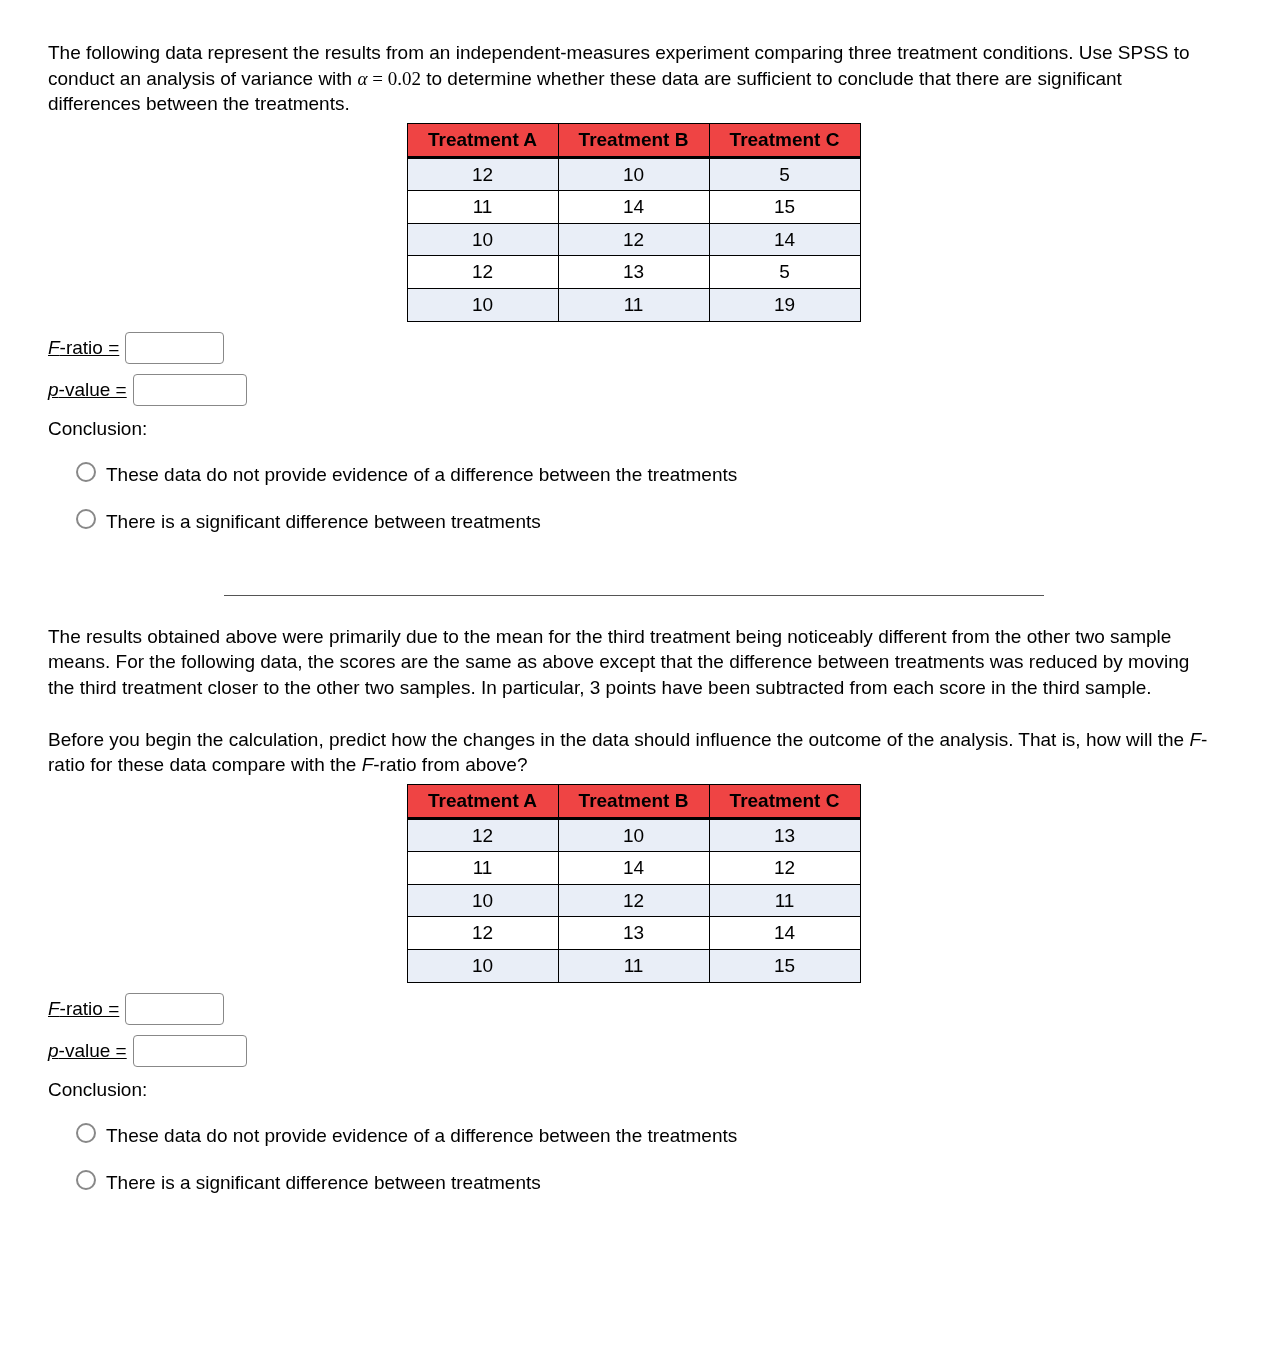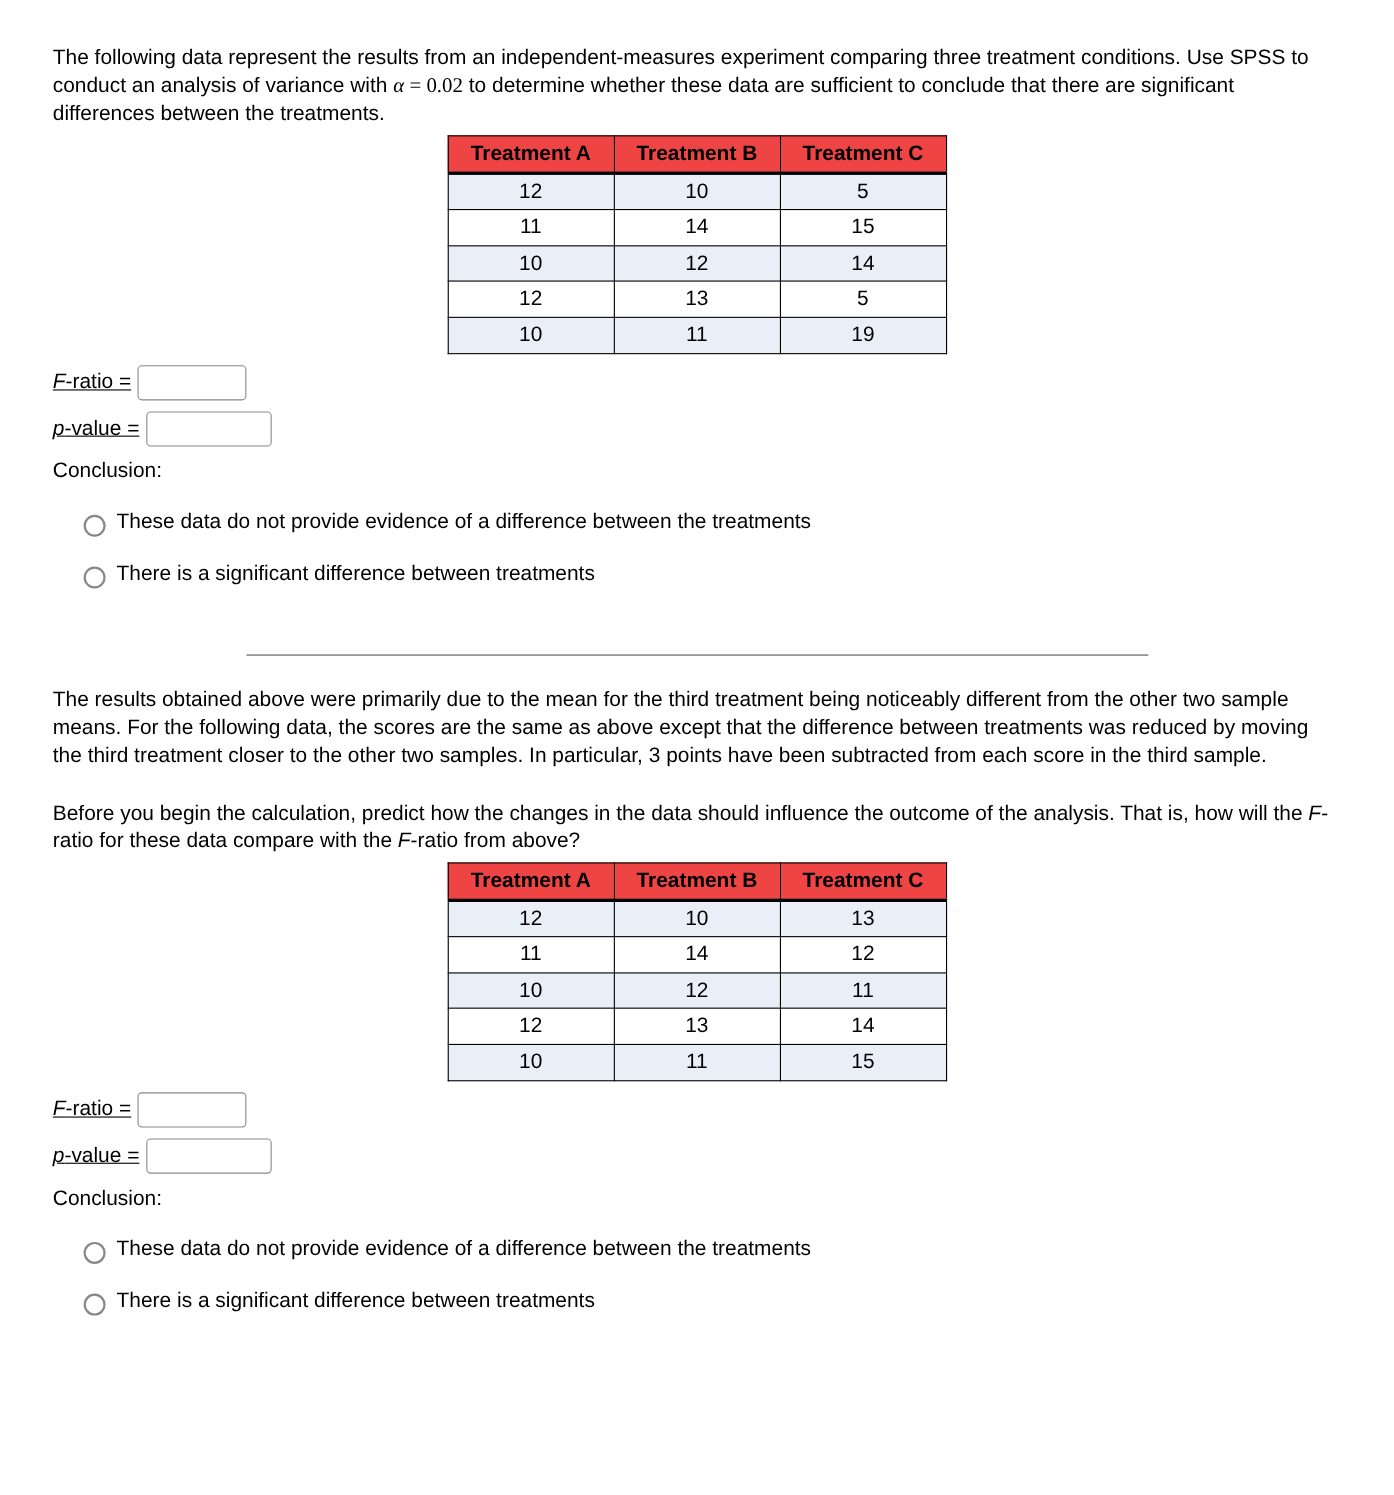--- a/index.html
+++ b/index.html
@@ -65,21 +65,21 @@
     padding: 0 6px;
     font-size: 18px;
   }
   input.box.small { width: 85px; }
   input.box.med { width: 100px; }
   .conclusion-label {
     margin: 8px 0 10px 0;
   }
   .radio-row {
     display: flex;
-    align-items: flex-end;
+    align-items: flex-start;
     margin: 21px 0 6px 28px;
   }
   .radio {
     width: 20px;
     height: 20px;
     border: 2px solid #888;
     border-radius: 50%;
     margin-right: 10px;
     flex-shrink: 0;
     box-sizing: border-box;

